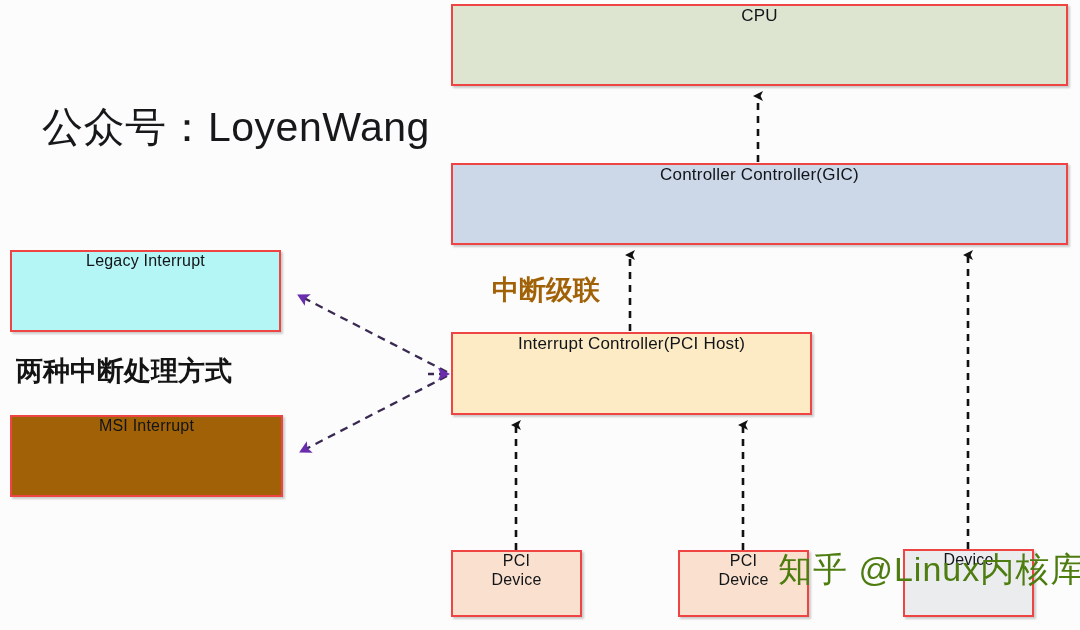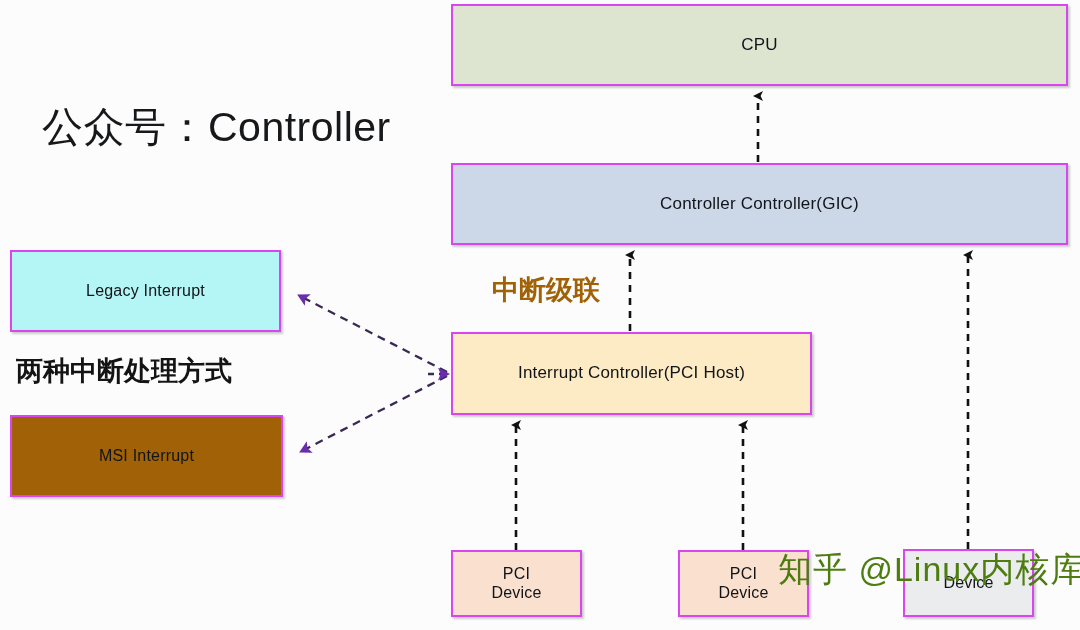--- a/index.html
+++ b/index.html
@@ -16,23 +16,22 @@
   }
   #canvas {
     position: relative;
     width: 1080px;
     height: 630px;
     background: #fcfcfd;
   }
   .box {
     position: absolute;
     box-sizing: border-box;
-    border: 2px solid #d946ef;
+    border: 2px solid #ef4444;
     display: flex;
-    align-items: center;
     justify-content: center;
     text-align: center;
     color: #111418;
     box-shadow: 2px 2px 2px rgba(0,0,0,0.20);
     line-height: 1.18;
     z-index: 3;
   }
   .box-label {
     display: block;
     letter-spacing: 0.2px;
@@ -188,19 +187,19 @@
     <span>
       <span class="box-label">PCI</span>
       <span class="box-label">Device</span>
     </span>
   </div>
 
   <div class="box" id="box-device">
     <span class="box-label">Device</span>
   </div>
 
-  <div class="annot" id="annot-gzh">公众号：Controller</div>
+  <div class="annot" id="annot-gzh">公众号：LoyenWang</div>
   <div class="annot" id="annot-twotypes">两种中断处理方式</div>
   <div class="annot" id="annot-cascade">中断级联</div>
 
   <div id="watermark">知乎 @Linux内核库</div>
 
 </div>
 
 </body></html>

